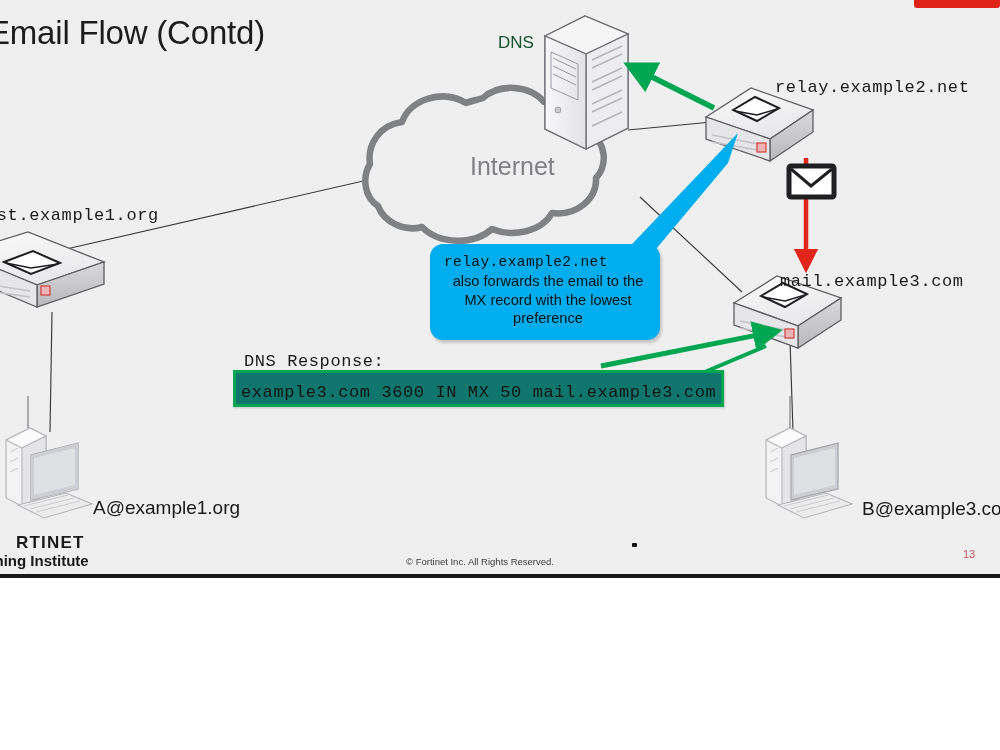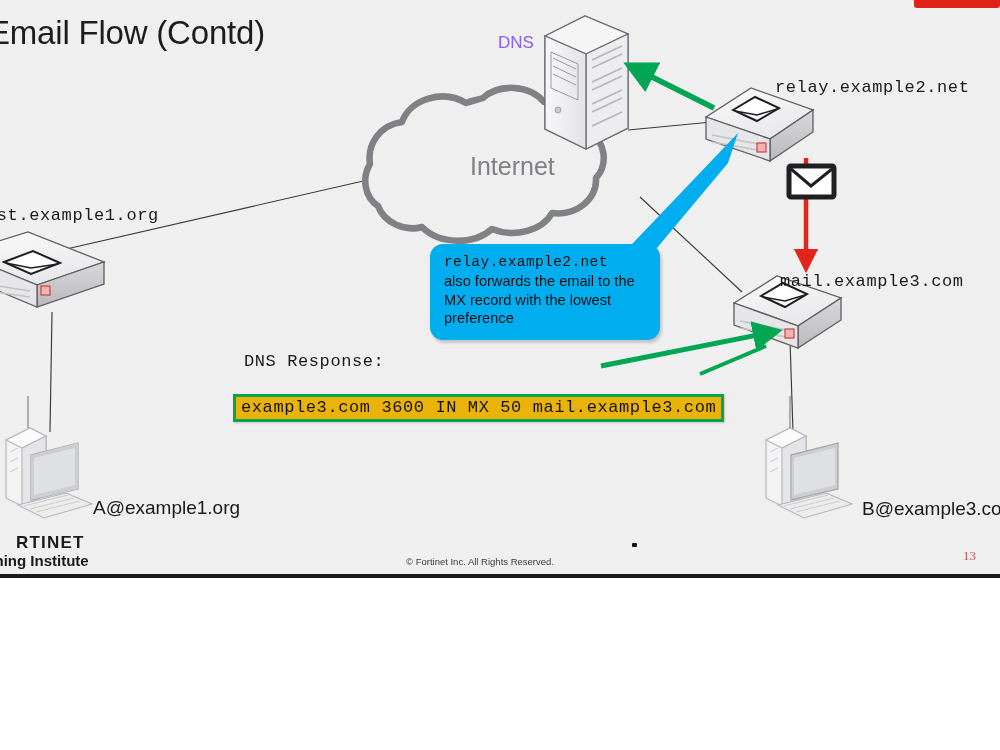--- a/index.html
+++ b/index.html
@@ -61,21 +61,21 @@
     font-size: 25px;
     color: #808184;
     font-family: "Liberation Sans", sans-serif;
   }
 
   
   #dns-label {
     position: absolute;
     left: 498px; top: 33px;
     font-size: 17px;
-    color: #8b5cf6;
+    color: #14532d;
     font-family: "Liberation Sans", sans-serif;
   }
 
   
   .mono-label {
     position: absolute;
     font-family: "Liberation Mono", "DejaVu Sans Mono", monospace;
     font-size: 17px;
     color: #1a1a1a;
     white-space: nowrap;
@@ -116,40 +116,40 @@
     font-family: "Liberation Mono", "DejaVu Sans Mono", monospace;
     font-size: 14.5px;
     letter-spacing: 0.4px;
     line-height: 19px;
   }
   #callout-body {
     display: block;
     font-family: "Liberation Sans", sans-serif;
     font-size: 14.6px;
     line-height: 18.6px;
+    text-align: center;
   }
 
   
   #dns-response-label {
     position: absolute;
     left: 244px; top: 352px;
     font-family: "Liberation Mono", "DejaVu Sans Mono", monospace;
     font-size: 17px;
     color: #1a1a1a;
     letter-spacing: 0.6px;
     white-space: nowrap;
   }
   #dns-record-box {
     position: absolute;
     left: 233px; top: 370px;
     border: 3px solid #00A651;
-    background: #eab308;
-    padding: 1px 5px 2px 5px;
+    background: #0f766e;
+    padding: 10px 5px 2px 5px;
     box-shadow: 1px 1px 2px rgba(0,0,0,0.18);
-    margin-top: 24px;
   }
   #dns-record-text {
     font-family: "Liberation Mono", "DejaVu Sans Mono", monospace;
     font-size: 17px;
     color: #141414;
     letter-spacing: 0.6px;
     white-space: nowrap;
   }
 
   
@@ -181,22 +181,22 @@
     position: absolute;
     left: 406px; top: 556px;
     font-family: "Liberation Sans", sans-serif;
     font-size: 9.5px;
     color: #3b3b3b;
     white-space: nowrap;
   }
   #footer-page {
     position: absolute;
     left: 963px; top: 548px;
-    font-family: Liberation Serif, serif;
-    font-size: 13px;
+    font-family: Liberation Sans, sans-serif;
+    font-size: 11px;
     color: #c4545c;
   }
   #stray-dot {
     position: absolute;
     left: 632px; top: 543px;
     width: 5px; height: 4px;
     background: #111;
     border-radius: 1px;
   }
   svg { display: block; }

